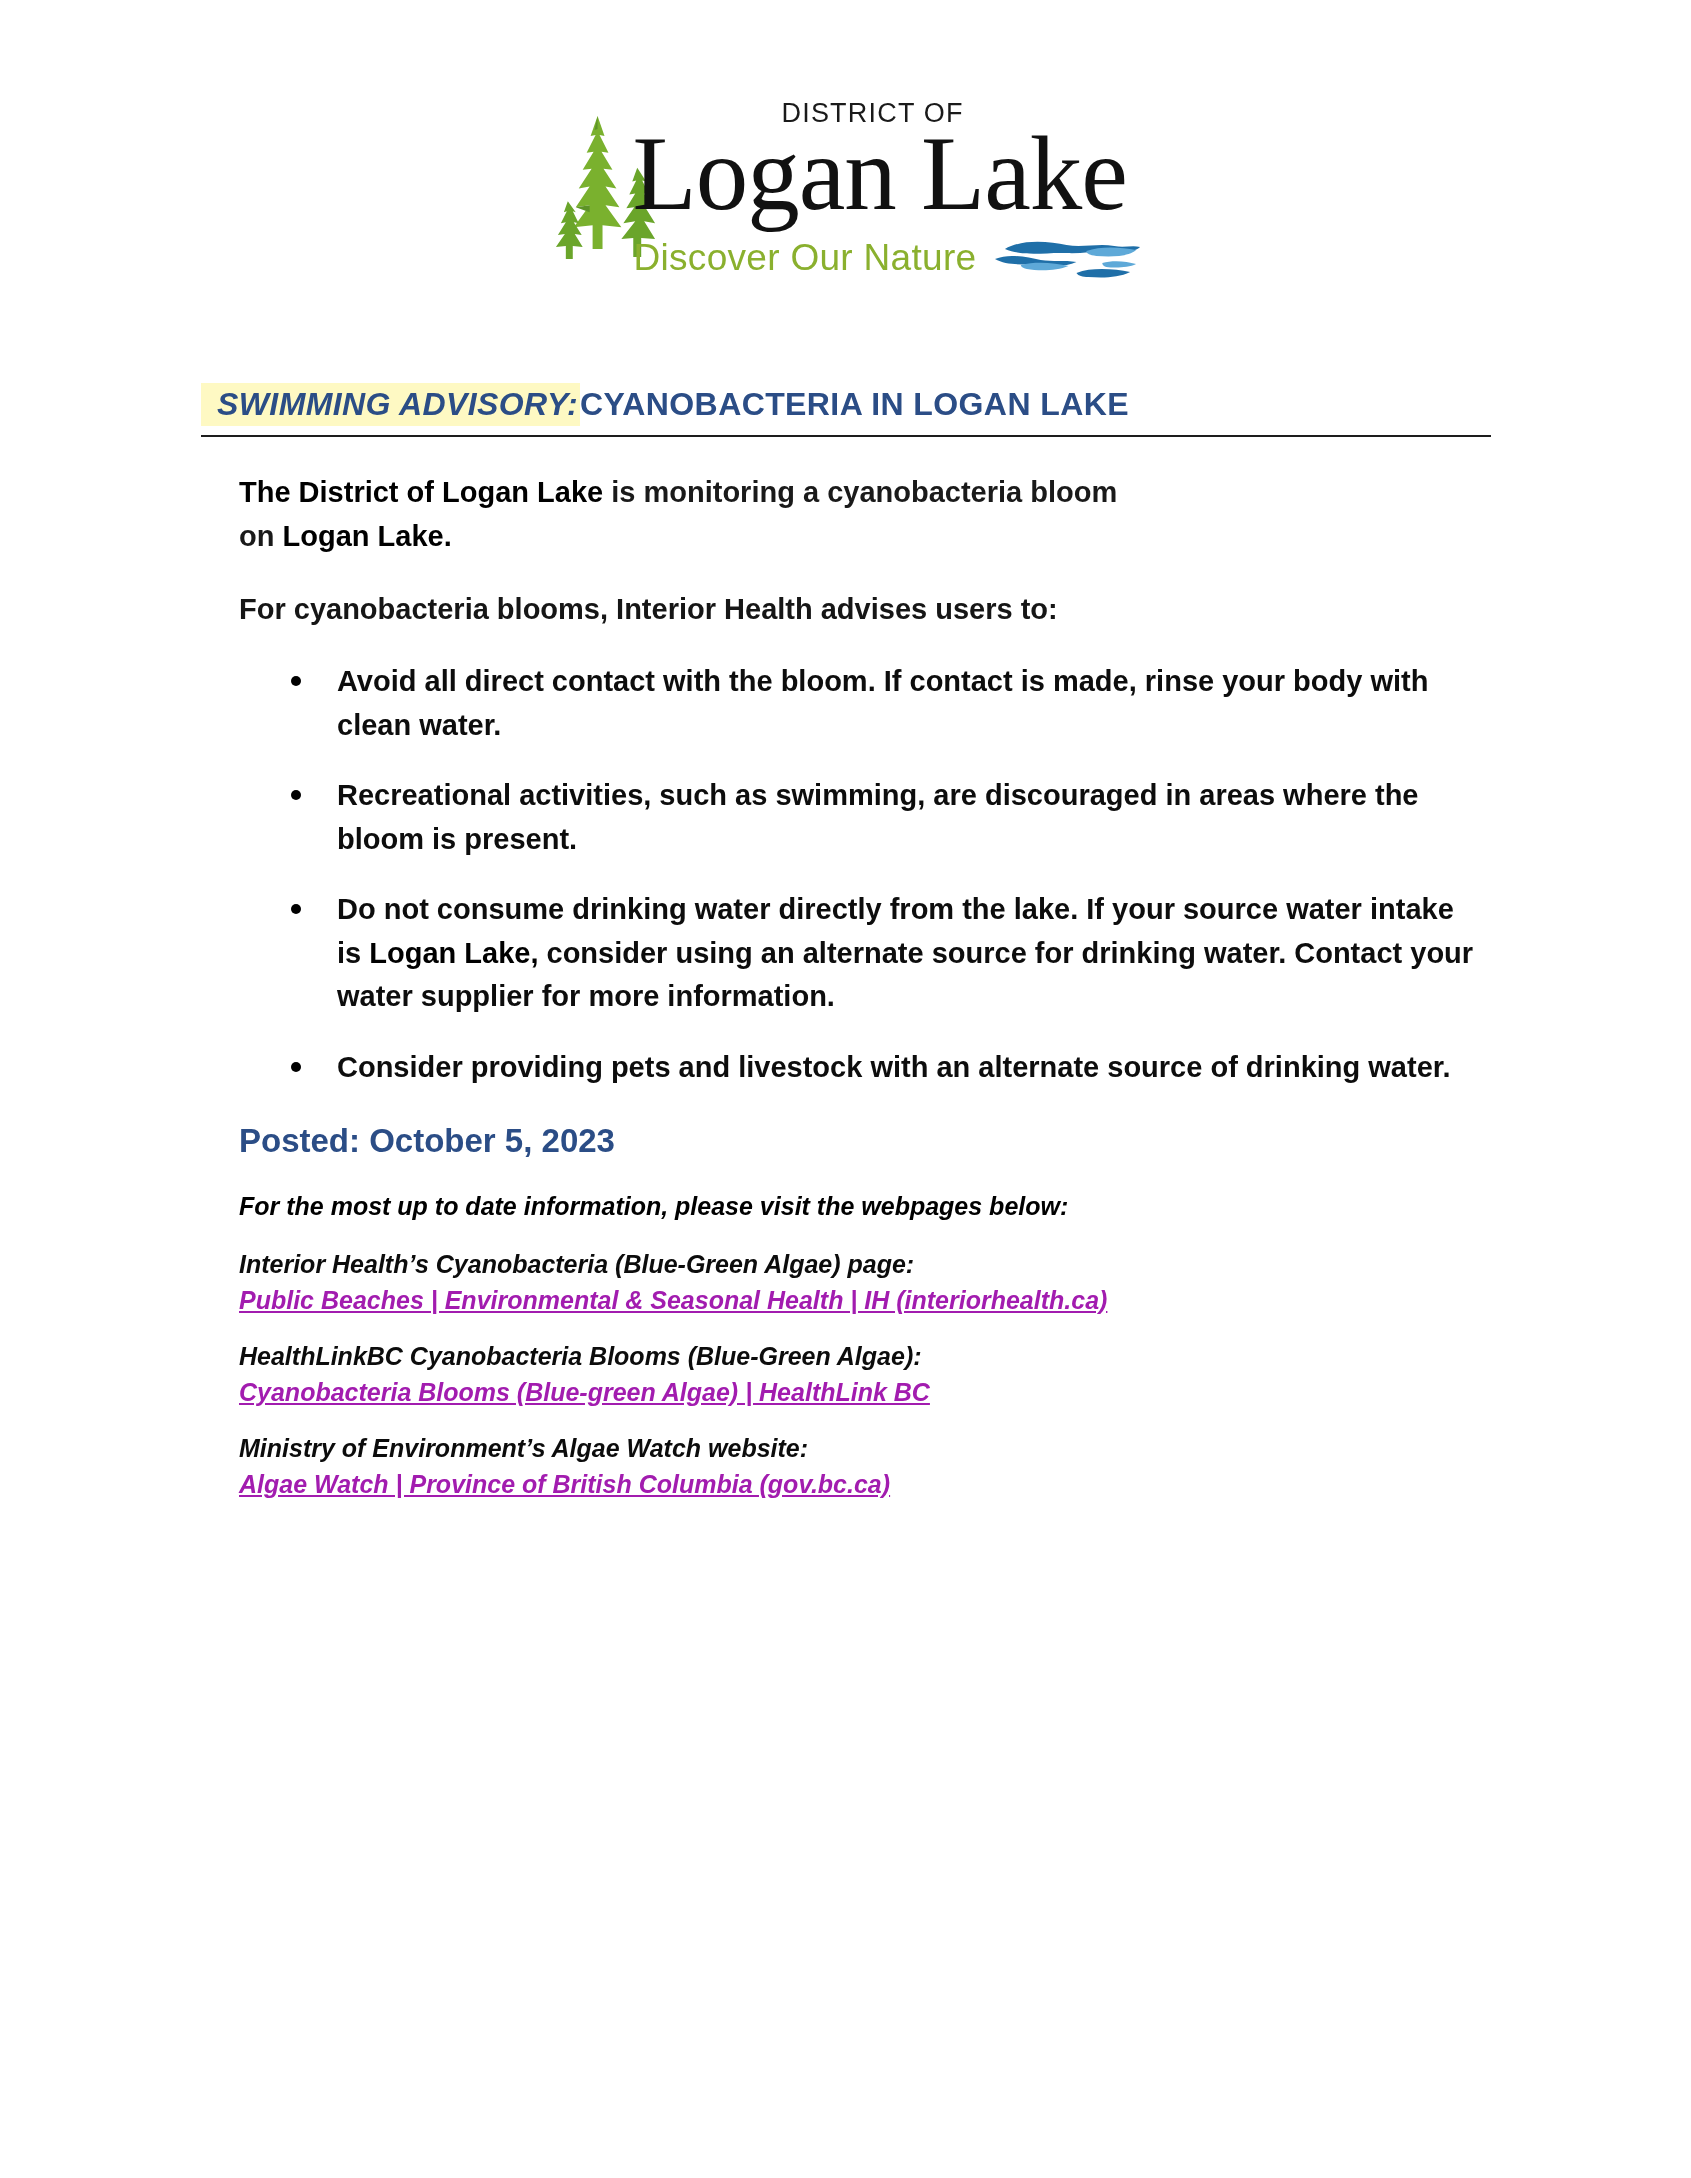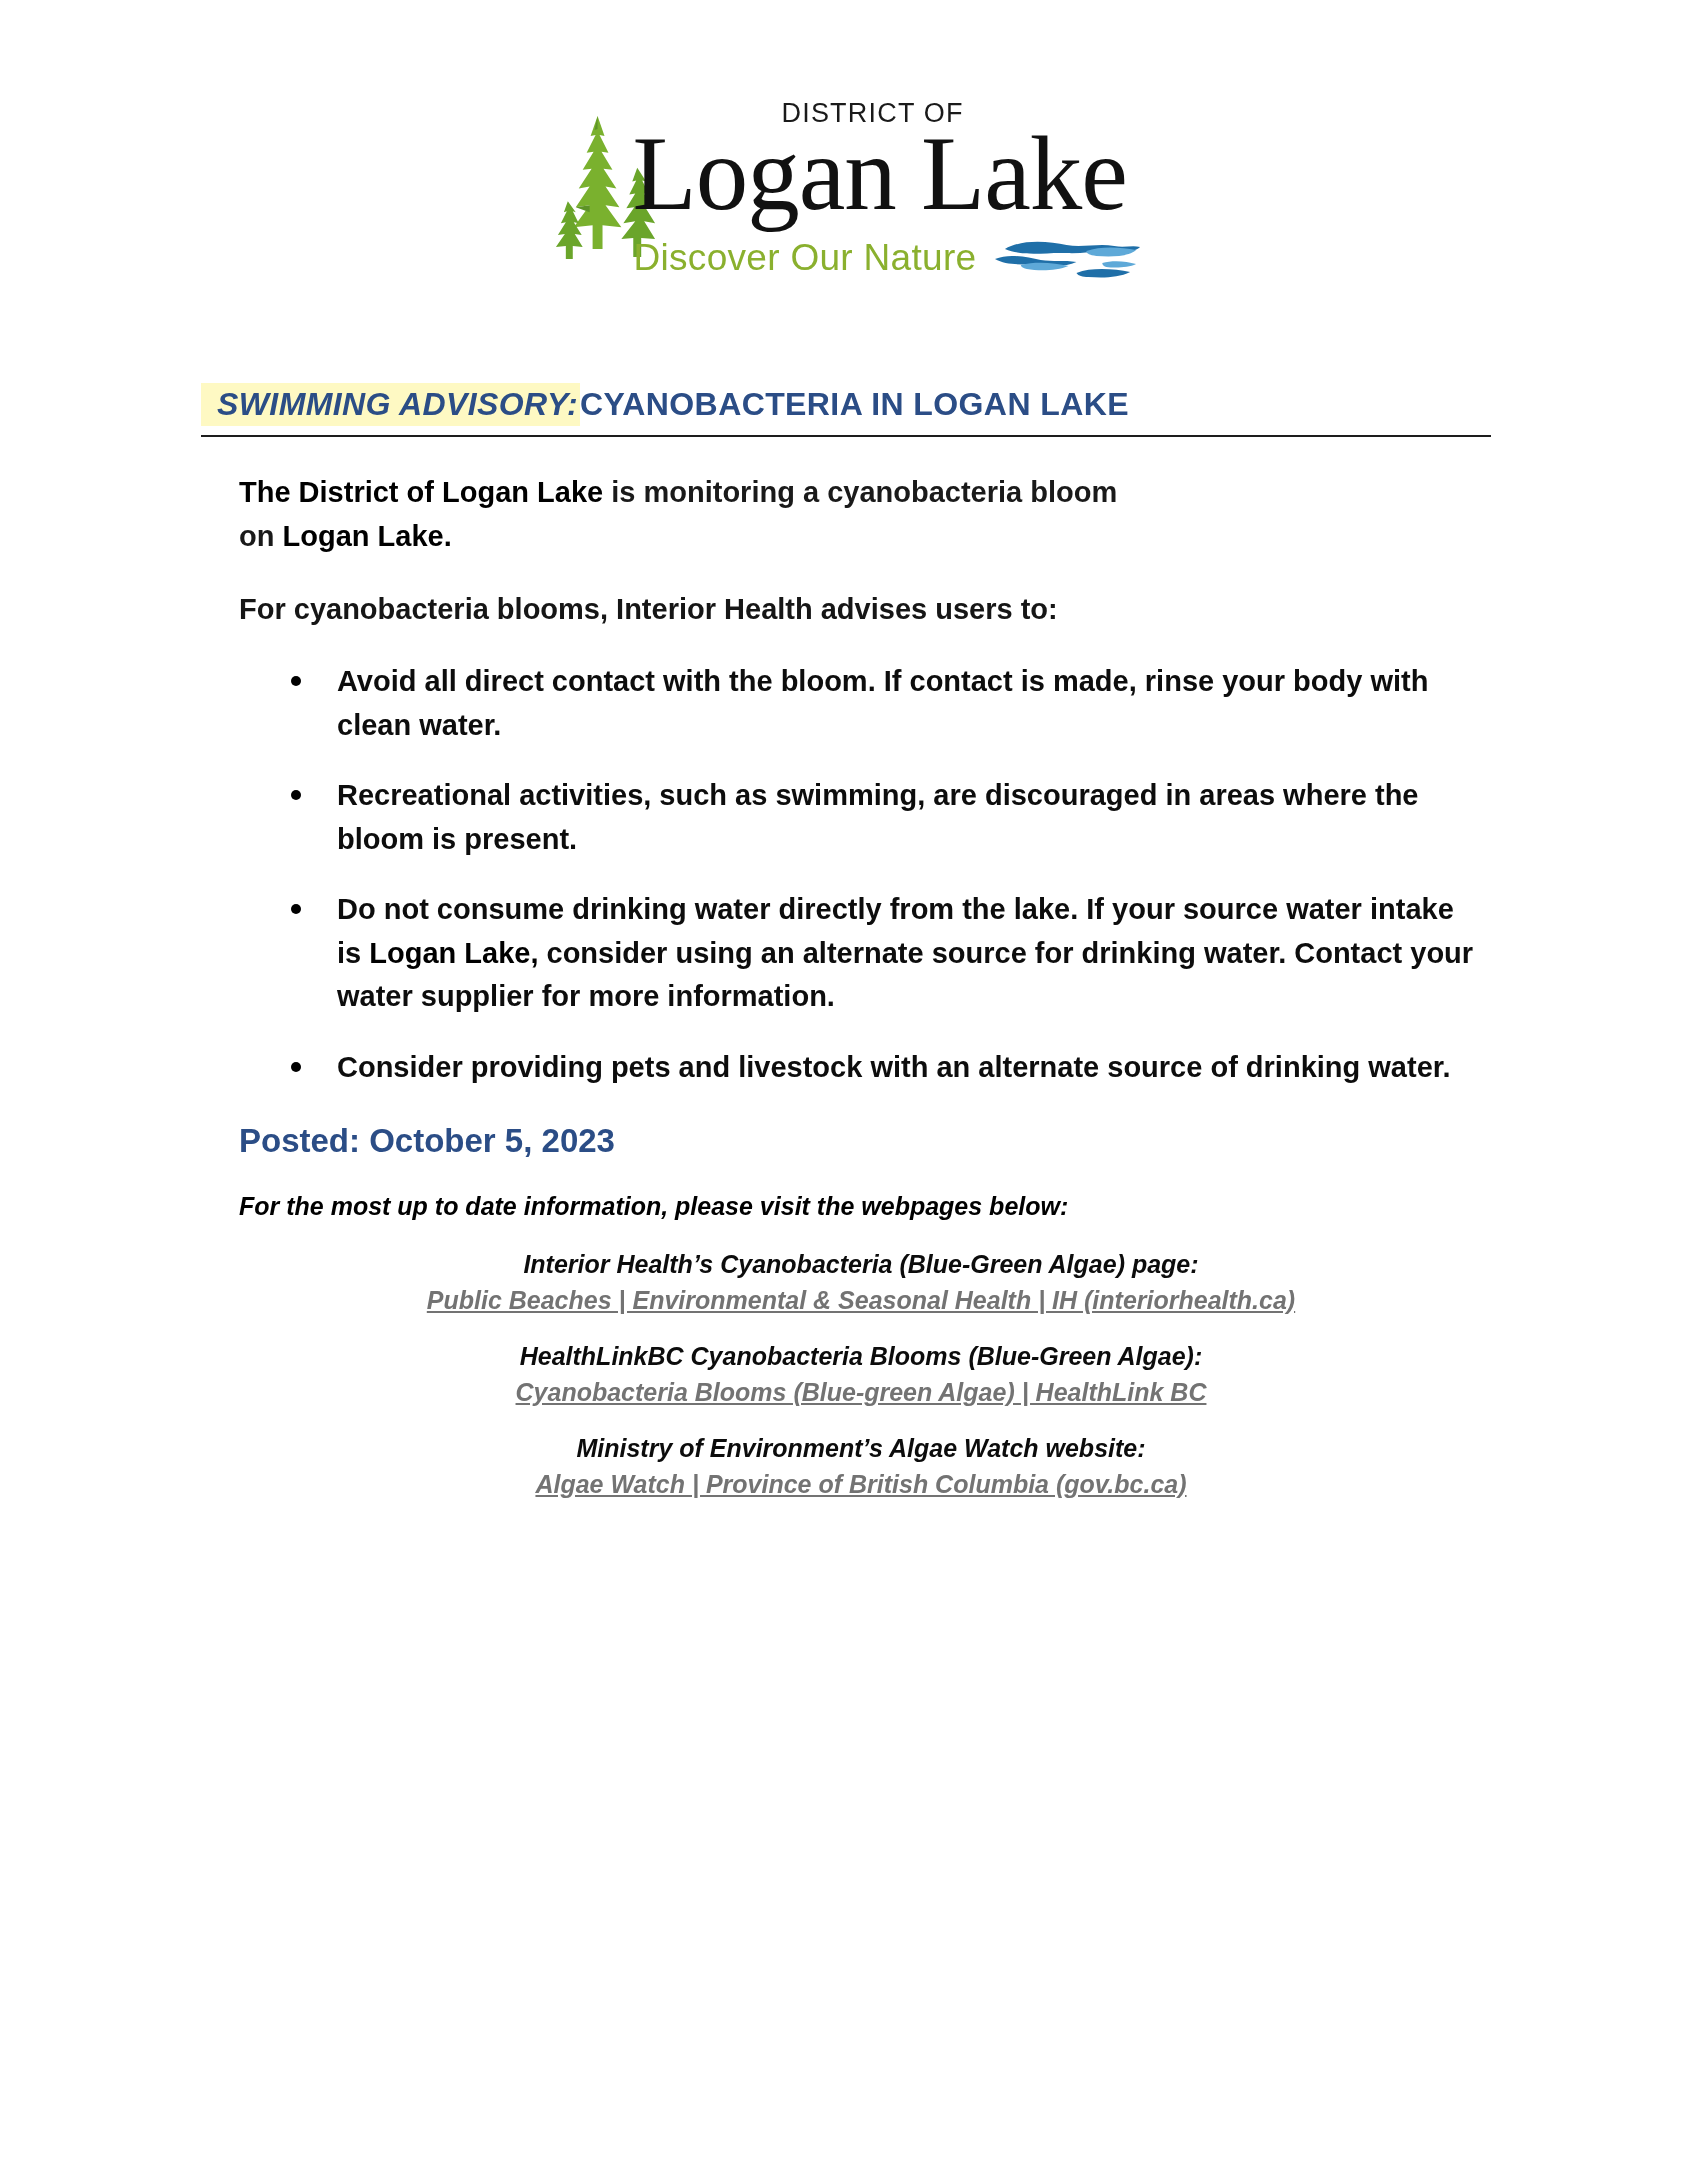--- a/index.html
+++ b/index.html
@@ -145,33 +145,32 @@
     font-size:25px;
     color:#000;
     margin:0 0 22px 0;
     display:block;
   }
 
   .linkgroup{
     margin:0 0 21px 0;
     font-size:25px;
     line-height:1.42;
-    text-align:center;
   }
   .linkgroup .lbl{
     display:block;
     font-style:italic;
     font-weight:700;
     color:#0c0c0c;
   }
   .linkgroup .lnk{
     display:block;
     font-style:italic;
     font-weight:700;
-    color:#737373;
+    color:#a21caf;
     text-decoration:underline;
     text-underline-offset:2px;
     cursor:pointer;
   }
 </style>
 </head>
 <body>
 
 <div class="logo-block">
   <div class="logo-inner">

